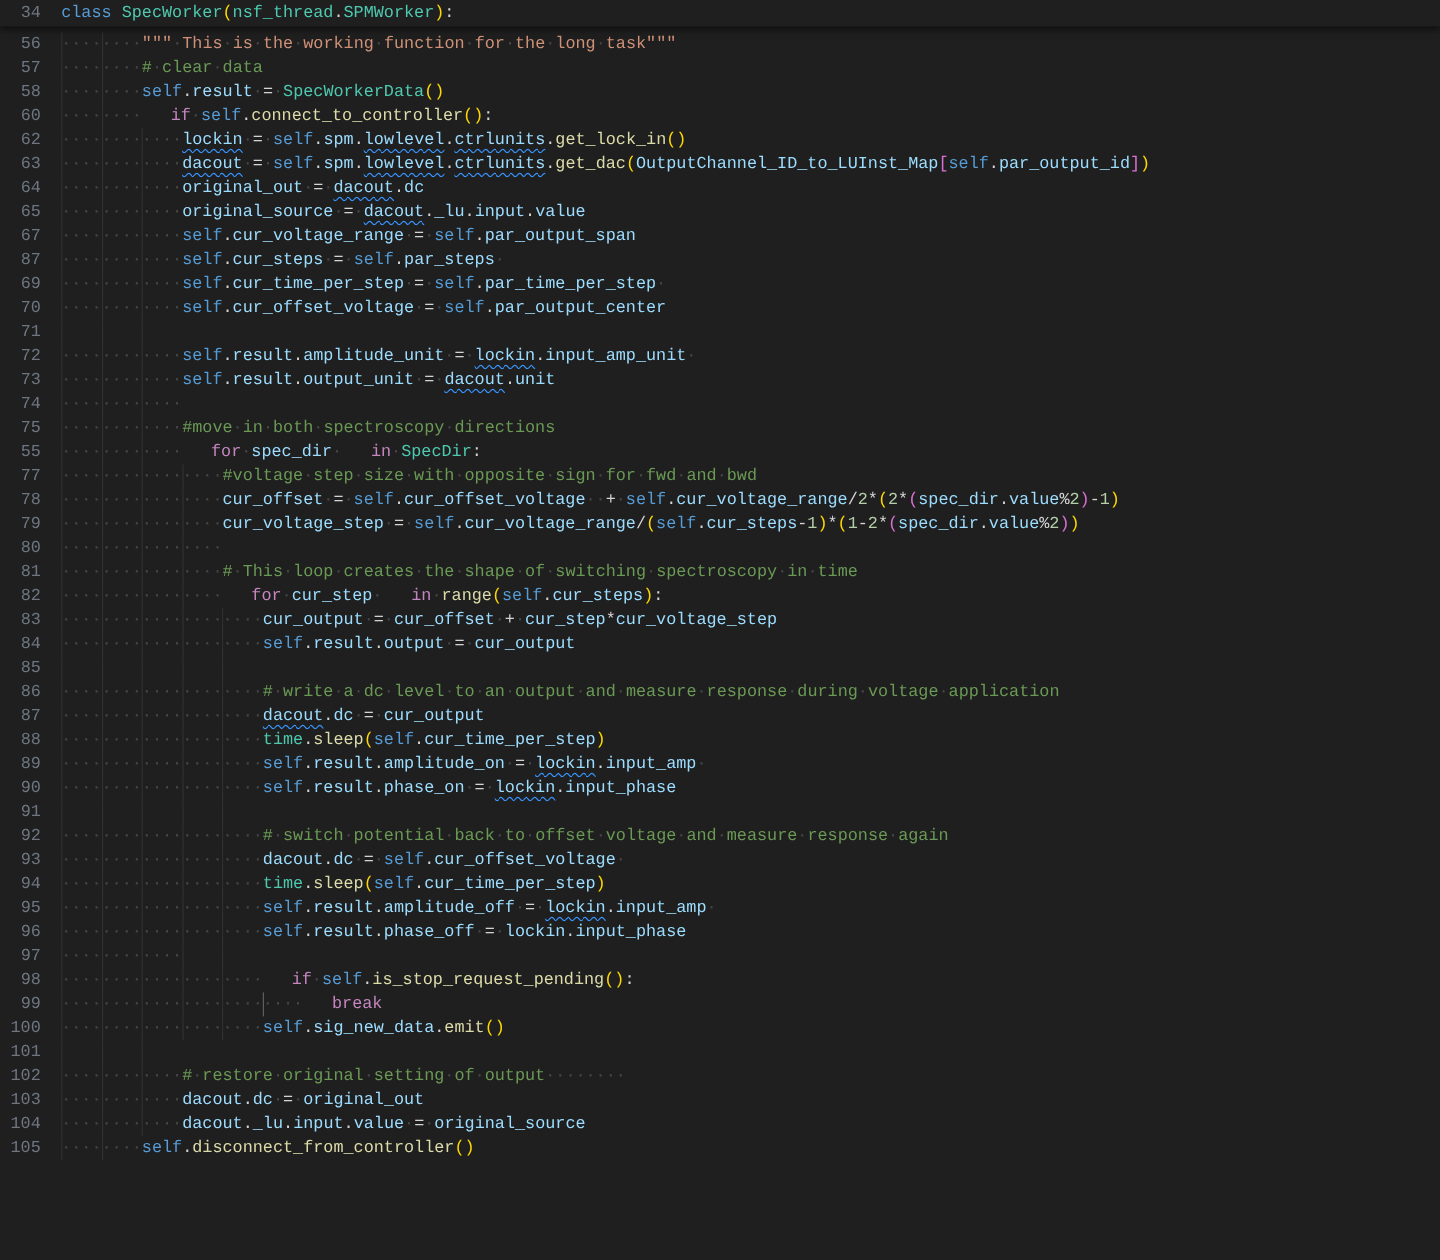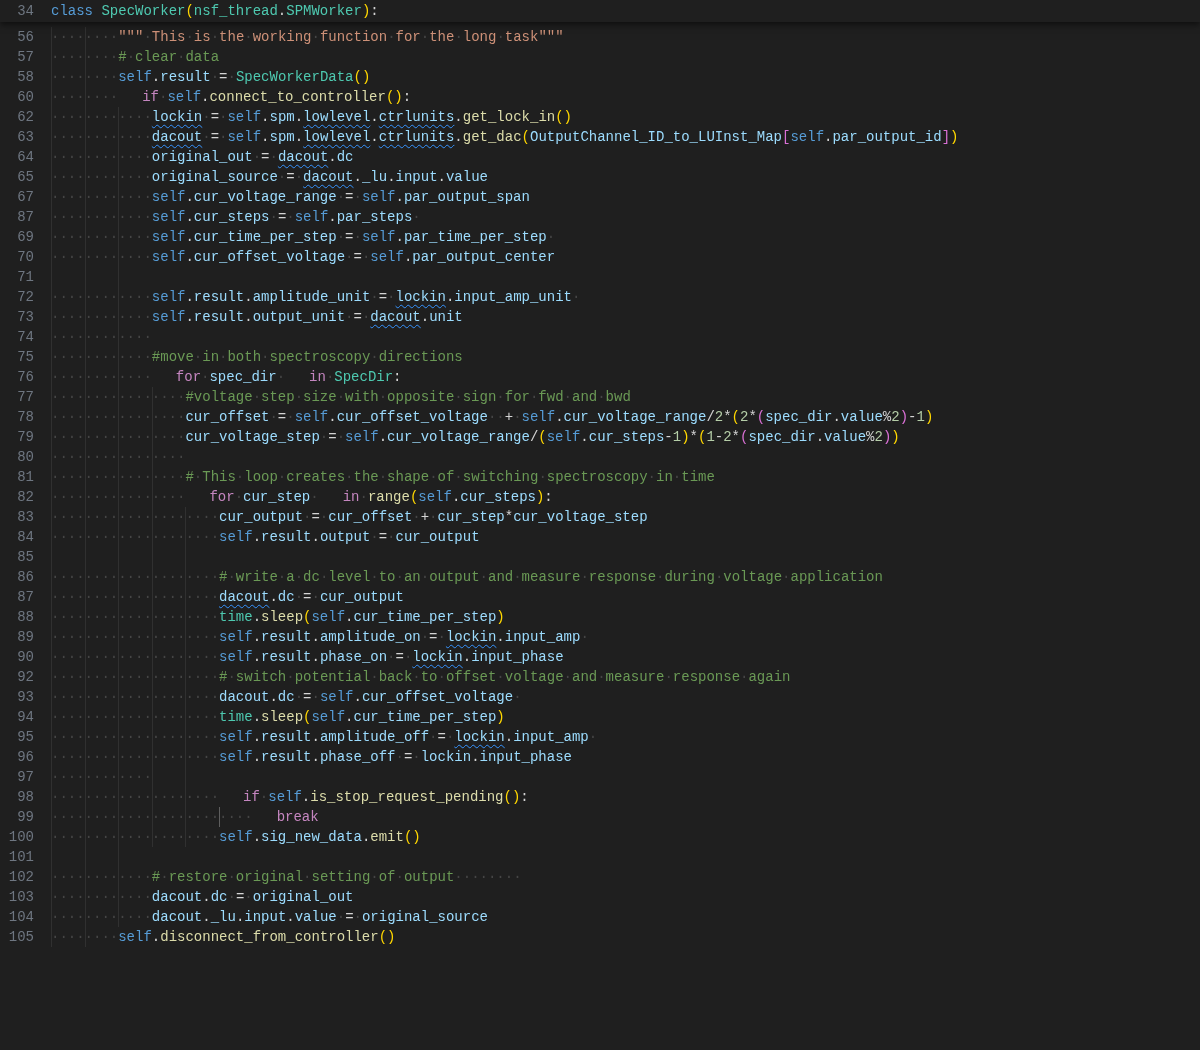--- a/index.html
+++ b/index.html
@@ -110,21 +110,21 @@
       </div>
       <div class="line">
         <div class="num">74</div>
         <div class="code"><i class="guide" style="left: calc(0ch + 17px);"></i><i class="guide" style="left: calc(4ch + 17px);"></i><i class="guide" style="left: calc(8ch + 17px);"></i><span class="tok w">············</span></div>
       </div>
       <div class="line">
         <div class="num">75</div>
         <div class="code"><i class="guide" style="left: calc(0ch + 17px);"></i><i class="guide" style="left: calc(4ch + 17px);"></i><i class="guide" style="left: calc(8ch + 17px);"></i><span class="tok w">············</span><span class="tok m">#move</span><span class="tok w">·</span><span class="tok m">in</span><span class="tok w">·</span><span class="tok m">both</span><span class="tok w">·</span><span class="tok m">spectroscopy</span><span class="tok w">·</span><span class="tok m">directions</span></div>
       </div>
       <div class="line">
-        <div class="num">76</div>
+        <div class="num">55</div>
         <div class="code"><i class="guide" style="left: calc(0ch + 17px);"></i><i class="guide" style="left: calc(4ch + 17px);"></i><i class="guide" style="left: calc(8ch + 17px);"></i><span class="tok w">············</span><span class="tok c">for</span><span class="tok w">·</span><span class="tok v">spec_dir</span><span class="tok w">·</span><span class="tok c">in</span><span class="tok w">·</span><span class="tok t">SpecDir</span><span class="tok o">:</span></div>
       </div>
       <div class="line">
         <div class="num">77</div>
         <div class="code"><i class="guide" style="left: calc(0ch + 17px);"></i><i class="guide" style="left: calc(4ch + 17px);"></i><i class="guide" style="left: calc(8ch + 17px);"></i><i class="guide" style="left: calc(12ch + 17px);"></i><span class="tok w">················</span><span class="tok m">#voltage</span><span class="tok w">·</span><span class="tok m">step</span><span class="tok w">·</span><span class="tok m">size</span><span class="tok w">·</span><span class="tok m">with</span><span class="tok w">·</span><span class="tok m">opposite</span><span class="tok w">·</span><span class="tok m">sign</span><span class="tok w">·</span><span class="tok m">for</span><span class="tok w">·</span><span class="tok m">fwd</span><span class="tok w">·</span><span class="tok m">and</span><span class="tok w">·</span><span class="tok m">bwd</span></div>
       </div>
       <div class="line">
         <div class="num">78</div>
         <div class="code"><i class="guide" style="left: calc(0ch + 17px);"></i><i class="guide" style="left: calc(4ch + 17px);"></i><i class="guide" style="left: calc(8ch + 17px);"></i><i class="guide" style="left: calc(12ch + 17px);"></i><span class="tok w">················</span><span class="tok v">cur_offset</span><span class="tok w">·</span><span class="tok o">=</span><span class="tok w">·</span><span class="tok k">self</span><span class="tok o">.</span><span class="tok v">cur_offset_voltage</span><span class="tok w">··</span><span class="tok o">+</span><span class="tok w">·</span><span class="tok k">self</span><span class="tok o">.</span><span class="tok v">cur_voltage_range</span><span class="tok o">/</span><span class="tok n">2</span><span class="tok o">*</span><span class="tok b1">(</span><span class="tok n">2</span><span class="tok o">*</span><span class="tok b2">(</span><span class="tok v">spec_dir</span><span class="tok o">.</span><span class="tok v">value</span><span class="tok o">%</span><span class="tok n">2</span><span class="tok b2">)</span><span class="tok o">-</span><span class="tok n">1</span><span class="tok b1">)</span></div>
       </div>
@@ -168,20 +168,24 @@
         <div class="num">88</div>
         <div class="code"><i class="guide" style="left: calc(0ch + 17px);"></i><i class="guide" style="left: calc(4ch + 17px);"></i><i class="guide" style="left: calc(8ch + 17px);"></i><i class="guide" style="left: calc(12ch + 17px);"></i><i class="guide" style="left: calc(16ch + 17px);"></i><span class="tok w">····················</span><span class="tok t">time</span><span class="tok o">.</span><span class="tok f">sleep</span><span class="tok b1">(</span><span class="tok k">self</span><span class="tok o">.</span><span class="tok v">cur_time_per_step</span><span class="tok b1">)</span></div>
       </div>
       <div class="line">
         <div class="num">89</div>
         <div class="code"><i class="guide" style="left: calc(0ch + 17px);"></i><i class="guide" style="left: calc(4ch + 17px);"></i><i class="guide" style="left: calc(8ch + 17px);"></i><i class="guide" style="left: calc(12ch + 17px);"></i><i class="guide" style="left: calc(16ch + 17px);"></i><span class="tok w">····················</span><span class="tok k">self</span><span class="tok o">.</span><span class="tok v">result</span><span class="tok o">.</span><span class="tok v">amplitude_on</span><span class="tok w">·</span><span class="tok o">=</span><span class="tok w">·</span><span class="tok v sq">lockin</span><span class="tok o">.</span><span class="tok v">input_amp</span><span class="tok w">·</span></div>
       </div>
       <div class="line">
         <div class="num">90</div>
         <div class="code"><i class="guide" style="left: calc(0ch + 17px);"></i><i class="guide" style="left: calc(4ch + 17px);"></i><i class="guide" style="left: calc(8ch + 17px);"></i><i class="guide" style="left: calc(12ch + 17px);"></i><i class="guide" style="left: calc(16ch + 17px);"></i><span class="tok w">····················</span><span class="tok k">self</span><span class="tok o">.</span><span class="tok v">result</span><span class="tok o">.</span><span class="tok v">phase_on</span><span class="tok w">·</span><span class="tok o">=</span><span class="tok w">·</span><span class="tok v sq">lockin</span><span class="tok o">.</span><span class="tok v">input_phase</span></div>
+      </div>
+      <div class="line">
+        <div class="num">91</div>
+        <div class="code"><i class="guide" style="left: calc(0ch + 17px);"></i><i class="guide" style="left: calc(4ch + 17px);"></i><i class="guide" style="left: calc(8ch + 17px);"></i><i class="guide" style="left: calc(12ch + 17px);"></i><i class="guide" style="left: calc(16ch + 17px);"></i></div>
       </div>
       <div class="line">
         <div class="num">92</div>
         <div class="code"><i class="guide" style="left: calc(0ch + 17px);"></i><i class="guide" style="left: calc(4ch + 17px);"></i><i class="guide" style="left: calc(8ch + 17px);"></i><i class="guide" style="left: calc(12ch + 17px);"></i><i class="guide" style="left: calc(16ch + 17px);"></i><span class="tok w">····················</span><span class="tok m">#</span><span class="tok w">·</span><span class="tok m">switch</span><span class="tok w">·</span><span class="tok m">potential</span><span class="tok w">·</span><span class="tok m">back</span><span class="tok w">·</span><span class="tok m">to</span><span class="tok w">·</span><span class="tok m">offset</span><span class="tok w">·</span><span class="tok m">voltage</span><span class="tok w">·</span><span class="tok m">and</span><span class="tok w">·</span><span class="tok m">measure</span><span class="tok w">·</span><span class="tok m">response</span><span class="tok w">·</span><span class="tok m">again</span></div>
       </div>
       <div class="line">
         <div class="num">93</div>
         <div class="code"><i class="guide" style="left: calc(0ch + 17px);"></i><i class="guide" style="left: calc(4ch + 17px);"></i><i class="guide" style="left: calc(8ch + 17px);"></i><i class="guide" style="left: calc(12ch + 17px);"></i><i class="guide" style="left: calc(16ch + 17px);"></i><span class="tok w">····················</span><span class="tok v">dacout</span><span class="tok o">.</span><span class="tok v">dc</span><span class="tok w">·</span><span class="tok o">=</span><span class="tok w">·</span><span class="tok k">self</span><span class="tok o">.</span><span class="tok v">cur_offset_voltage</span><span class="tok w">·</span></div>
       </div>
       <div class="line">

